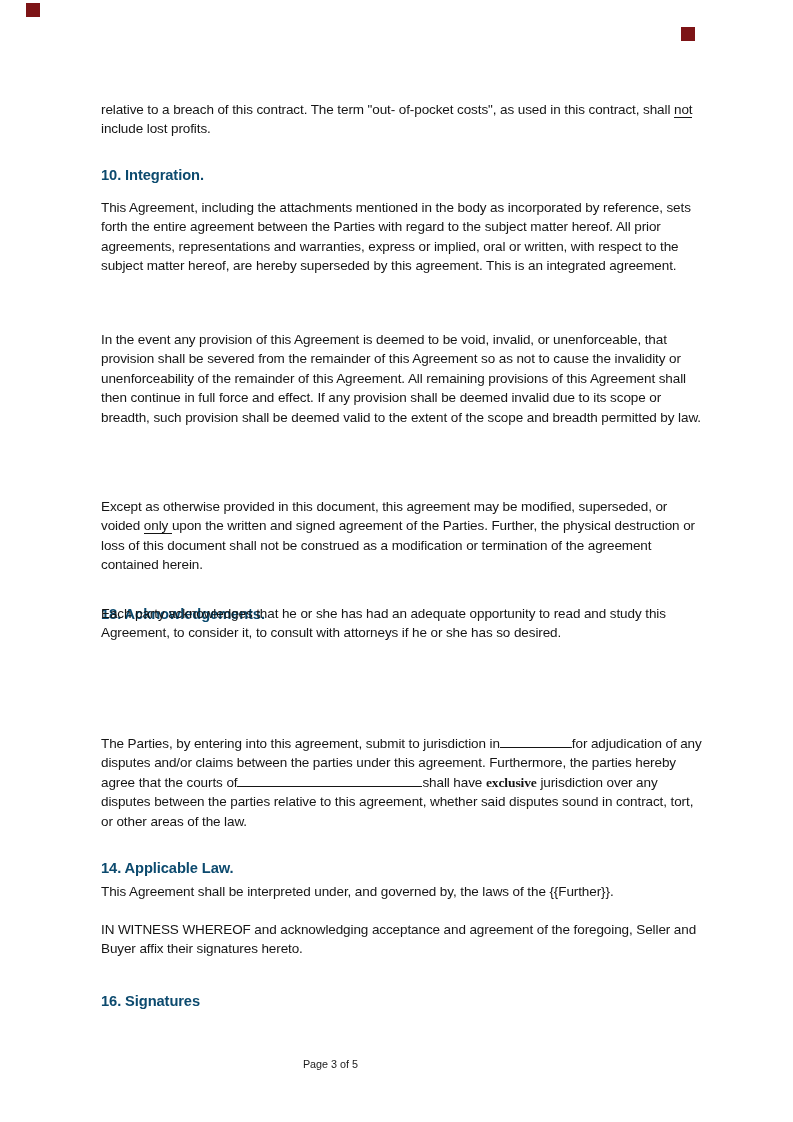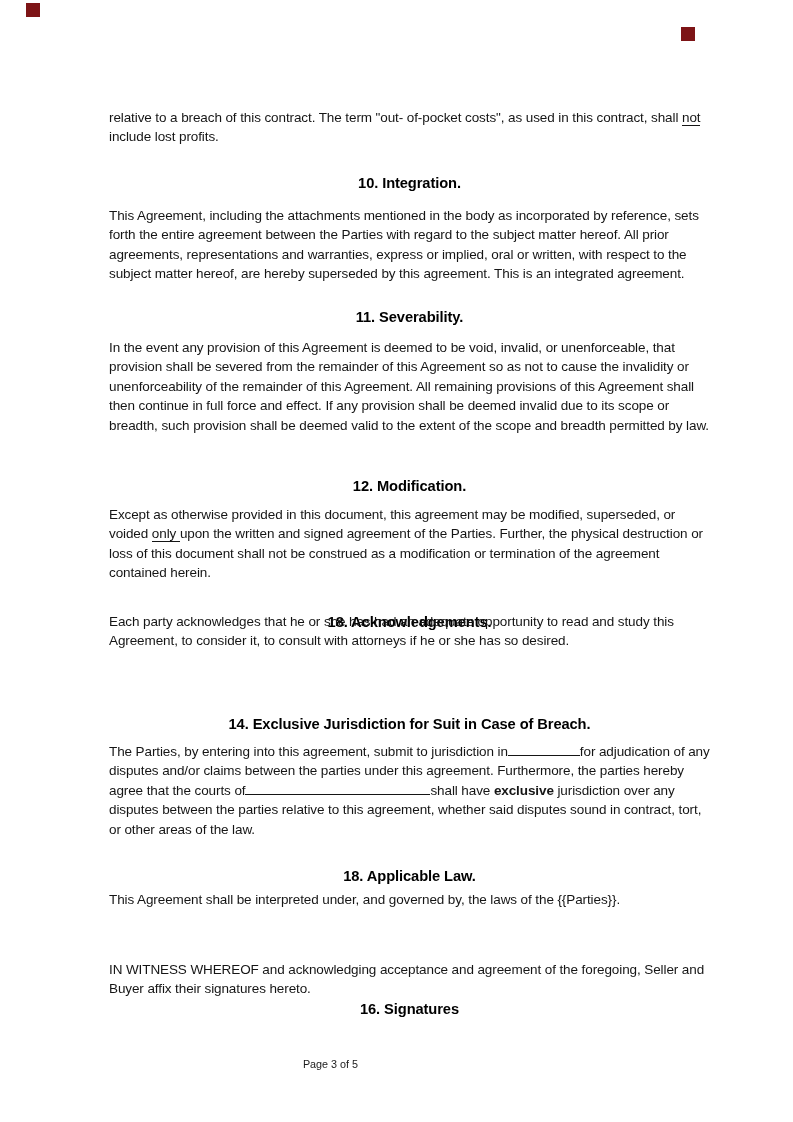--- a/index.html
+++ b/index.html
@@ -9,35 +9,34 @@
     height: 1122px;
     background: #ffffff;
     font-family: "Liberation Sans", sans-serif;
     color: #151515;
     overflow: hidden;
   }
   .abs {
     position: absolute;
     left: 93px;
     width: 601px;
-    margin: 16px;
+    margin: 8px;
   }
   p.body {
     font-size: 13.5px;
     line-height: 19.4px;
     letter-spacing: -0.1px;
     font-weight: 400;
   }
   h2.heading {
     font-size: 14.7px;
     line-height: 20px;
     font-weight: 700;
     letter-spacing: -0.1px;
-    color: #000000;
-    text-align: center;
+    color: #0c4a6e;
   }
   .u {
     border-bottom: 1.2px solid #151515;
   }
   .blank {
     display: inline-block;
     border-bottom: 1.2px solid #151515;
     height: 13px;
     vertical-align: baseline;
   }
@@ -53,48 +52,45 @@
     line-height: 14px;
     color: #1b1b1b;
   }
   .corner-square {
     position: absolute;
     width: 14px;
     height: 14px;
   }
   .sq-left { left: 26px; top: 3px; }
   .sq-right { left: 681px; top: 27px; }
-  b { font-weight: 700; }
+  b { font-weight: 700; font-family: Liberation Serif, serif; }
 </style>
 </head>
 <body>
 
 <div class="page">
 
   <div class="corner-square sq-left" style="background: rgb(125, 20, 22);"></div>
   <div class="corner-square sq-right" style="background: rgb(125, 20, 22);"></div>
 
   <p class="body abs" style="top:92px"><span>relative to a breach of this contract. The term "out- of-pocket costs", as used in this contract, shall </span><span class="u">not </span><span>include lost profits.</span></p>
 
   <h2 class="heading abs" style="top:157px">10. Integration.</h2>
   <p class="body abs" style="top:190px">This Agreement, including the attachments mentioned in the body as incorporated by reference, sets forth the entire agreement between the Parties with regard to the subject matter hereof. All prior agreements, representations and warranties, express or implied, oral or written, with respect to the subject matter hereof, are hereby superseded by this agreement. This is an integrated agreement.</p>
 
-  <h2 class="heading abs" style="top:291px">11. Severability.</h2>
   <p class="body abs" style="top:322px">In the event any provision of this Agreement is deemed to be void, invalid, or unenforceable, that provision shall be severed from the remainder of this Agreement so as not to cause the invalidity or unenforceability of the remainder of this Agreement. All remaining provisions of this Agreement shall then continue in full force and effect. If any provision shall be deemed invalid due to its scope or breadth, such provision shall be deemed valid to the extent of the scope and breadth permitted by law.</p>
 
-  <h2 class="heading abs" style="top:460px">12. Modification.</h2>
   <p class="body abs" style="top:489px"><span>Except as otherwise provided in this document, this agreement may be modified, superseded, or voided </span><span class="u">only </span><span>upon the written and signed agreement of the Parties. Further, the physical destruction or loss of this document shall not be construed as a modification or termination of the agreement contained herein.</span></p>
 
   <h2 class="heading abs" style="top:596px">18. Acknowledgements.</h2>
   <p class="body abs" style="top:596px">Each party acknowledges that he or she has had an adequate opportunity to read and study this Agreement, to consider it, to consult with attorneys if he or she has so desired.</p>
 
-  <h2 class="heading abs" style="top:698px">14. Exclusive Jurisdiction for Suit in Case of Breach.</h2>
   <p class="body abs" style="top:726px"><span>The Parties, by entering into this agreement, submit to jurisdiction in</span><span class="blank blank-short"></span><span>for adjudication of any disputes and/or claims between the parties under this agreement. Furthermore, the parties hereby agree that the courts of</span><span class="blank blank-long"></span><span>shall have </span><b>exclusive</b><span> jurisdiction over any disputes between the parties relative to this agreement, whether said disputes sound in contract, tort, or other areas of the law.</span></p>
 
-  <h2 class="heading abs" style="top:850px">18. Applicable Law.</h2>
-  <p class="body abs" style="top:874px">This Agreement shall be interpreted under, and governed by, the laws of the {{Parties}}.</p>
-  <p class="body abs" style="top:944px">IN WITNESS WHEREOF and acknowledging acceptance and agreement of the foregoing, Seller and Buyer affix their signatures hereto.</p>
+  <h2 class="heading abs" style="top:850px">14. Applicable Law.</h2>
+  <p class="body abs" style="top:874px">This Agreement shall be interpreted under, and governed by, the laws of the {{Further}}.</p>
+  <p class="body abs" style="top:912px">IN WITNESS WHEREOF and acknowledging acceptance and agreement of the foregoing, Seller and Buyer affix their signatures hereto.</p>
 
   <h2 class="heading abs" style="top:983px">16. Signatures</h2>
 
   <div class="footer">Page 3 of 5</div>
 
 </div>
 
 </body></html>

